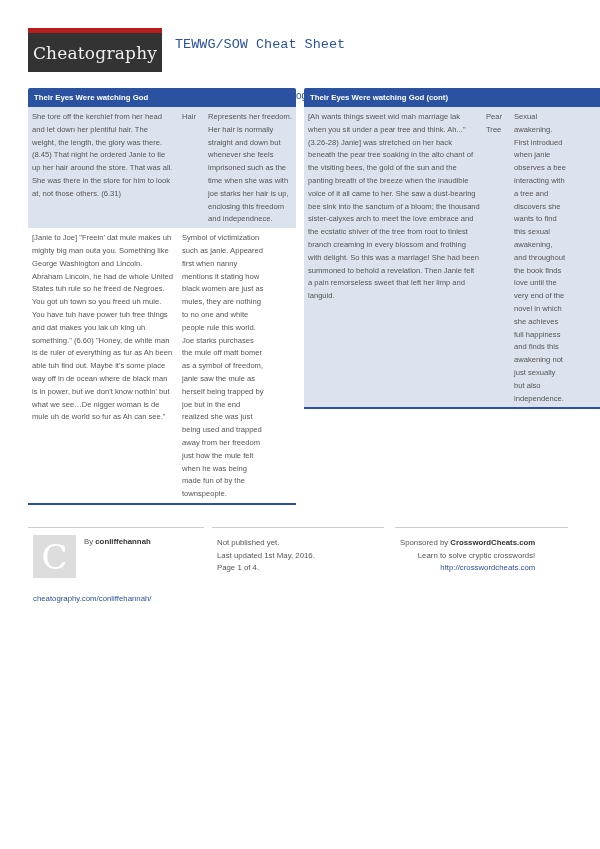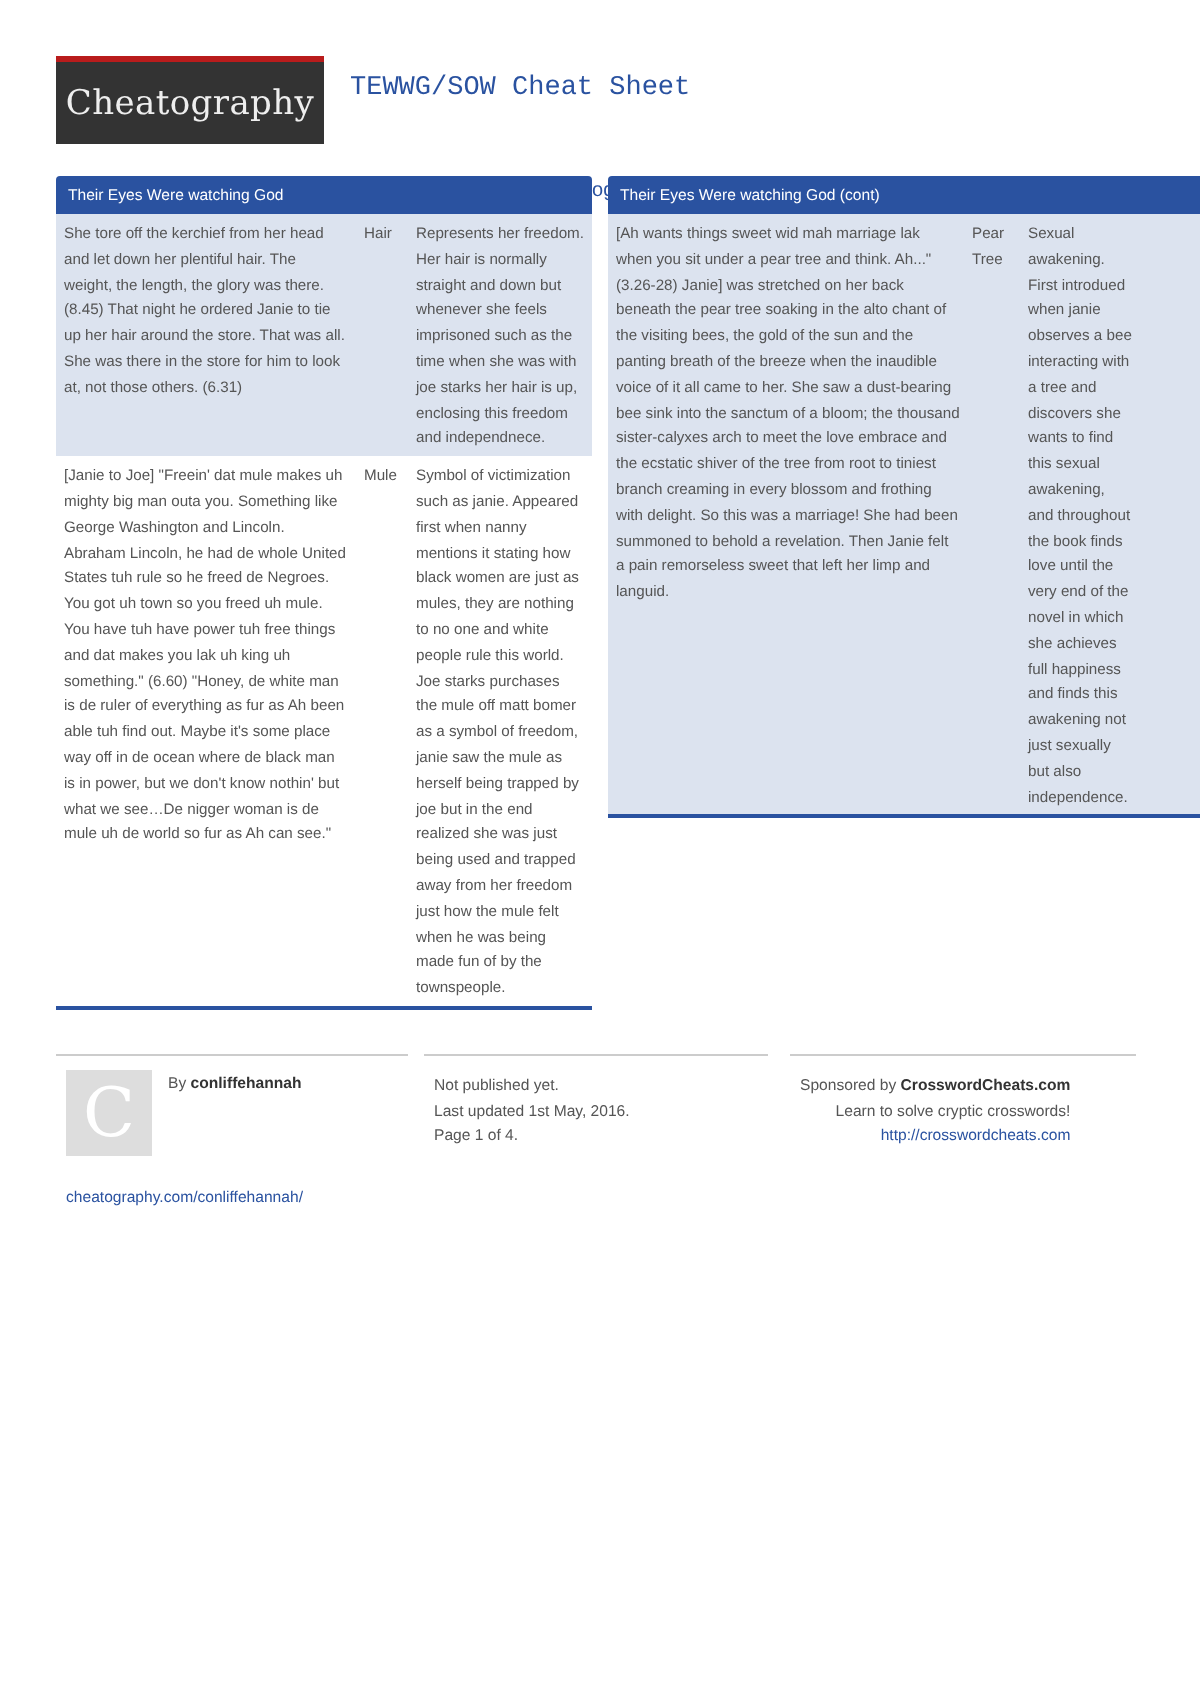--- a/index.html
+++ b/index.html
@@ -1,32 +1,32 @@
 <!DOCTYPE html>
 <html><head>
   <meta charset="utf-8">
   <style>
     html, body { margin: 0; padding: 0; background: #ffffff; }
     body { width: 600px; height: 849px; position: relative; overflow: hidden;
            font-family: "Liberation Sans", sans-serif; color: #444; }
 
     .logo { position: absolute; left: 28px; top: 28px; width: 134px; height: 44px;
-            background: #333333; border-top: 3px solid #b91c1c; box-sizing: border-box;
+            background: #333333; border-top: 5px solid #b91c1c; box-sizing: border-box;
             display: flex; align-items: center; justify-content: center; }
     .logo span { font-family: "DejaVu Serif", serif; color: #eeeeee; font-size: 17px; letter-spacing: 0.2px; }
 
     .title { position: absolute; left: 175px; top: 37px; font-size: 13.5px; color: #2a52a0; font-family: Liberation Mono, monospace; }
     .byline { position: absolute; left: 175px; top: 54px; font-size: 10px; color: #555; margin-top: 36px; }
     .byline a { color: #2a52a0; text-decoration: none; }
 
     .section { position: absolute; top: 88px; }
     .sec-left { left: 28px; width: 268px; }
     .sec-right { left: 304px; width: 300px; }
 
-    .sec-header { background: #2a52a0; color: #ffffff; font-size: 7.8px; font-weight: normal;
+    .sec-header { background: #2a52a0; color: #ffffff; font-size: 7.8px; font-weight: bold;
                   height: 19px; line-height: 19px; padding-left: 6px; border-radius: 2px 2px 0 0; }
 
     .row { display: flex; font-size: 7.6px; line-height: 12.8px; color: #555; }
     .row.shade { background: #dce3ef; }
     .row.plain { background: #ffffff; }
     .cell { box-sizing: border-box; padding: 4px 4px 2px 4px; }
 
     .sec-left .c1 { width: 150px; }
     .sec-left .c2 { width: 26px; padding-left: 4px; }
     .sec-left .c3 { width: 92px; }
@@ -66,21 +66,20 @@
 
 <div class="section sec-left">
   <div class="sec-header">Their Eyes Were watching God</div>
   <div class="row shade">
     <div class="cell c1">She tore off the kerchief from her head and let down her plentiful hair. The weight, the length, the glory was there. (8.45) That night he ordered Janie to tie up her hair around the store. That was all. She was there in the store for him to look at, not those others. (6.31)</div>
     <div class="cell c2">Hair</div>
     <div class="cell c3">Represents her freedom. Her hair is normally straight and down but whenever she feels imprisoned such as the time when she was with joe starks her hair is up, enclosing this freedom and independnece.</div>
   </div>
   <div class="row plain">
     <div class="cell c1">[Janie to Joe] "Freein' dat mule makes uh mighty big man outa you. Something like George Washington and Lincoln. Abraham Lincoln, he had de whole United States tuh rule so he freed de Negroes. You got uh town so you freed uh mule. You have tuh have power tuh free things and dat makes you lak uh king uh something." (6.60) "Honey, de white man is de ruler of everything as fur as Ah been able tuh find out. Maybe it's some place way off in de ocean where de black man is in power, but we don't know nothin' but what we see…De nigger woman is de mule uh de world so fur as Ah can see."</div>
-    <div class="cell c2">Mule</div>
     <div class="cell c3">Symbol of victimization such as janie. Appeared first when nanny mentions it stating how black women are just as mules, they are nothing to no one and white people rule this world. Joe starks purchases the mule off matt bomer as a symbol of freedom, janie saw the mule as herself being trapped by joe but in the end realized she was just being used and trapped away from her freedom just how the mule felt when he was being made fun of by the townspeople.</div>
   </div>
   <div class="sec-footer"></div>
 </div>
 
 <div class="section sec-right">
   <div class="sec-header">Their Eyes Were watching God (cont)</div>
   <div class="row shade">
     <div class="cell c1">[Ah wants things sweet wid mah marriage lak when you sit under a pear tree and think. Ah..." (3.26-28) Janie] was stretched on her back beneath the pear tree soaking in the alto chant of the visiting bees, the gold of the sun and the panting breath of the breeze when the inaudible voice of it all came to her. She saw a dust-bearing bee sink into the sanctum of a bloom; the thousand sister-calyxes arch to meet the love embrace and the ecstatic shiver of the tree from root to tiniest branch creaming in every blossom and frothing with delight. So this was a marriage! She had been summoned to behold a revelation. Then Janie felt a pain remorseless sweet that left her limp and languid.</div>
     <div class="cell c2">Pear Tree</div>

